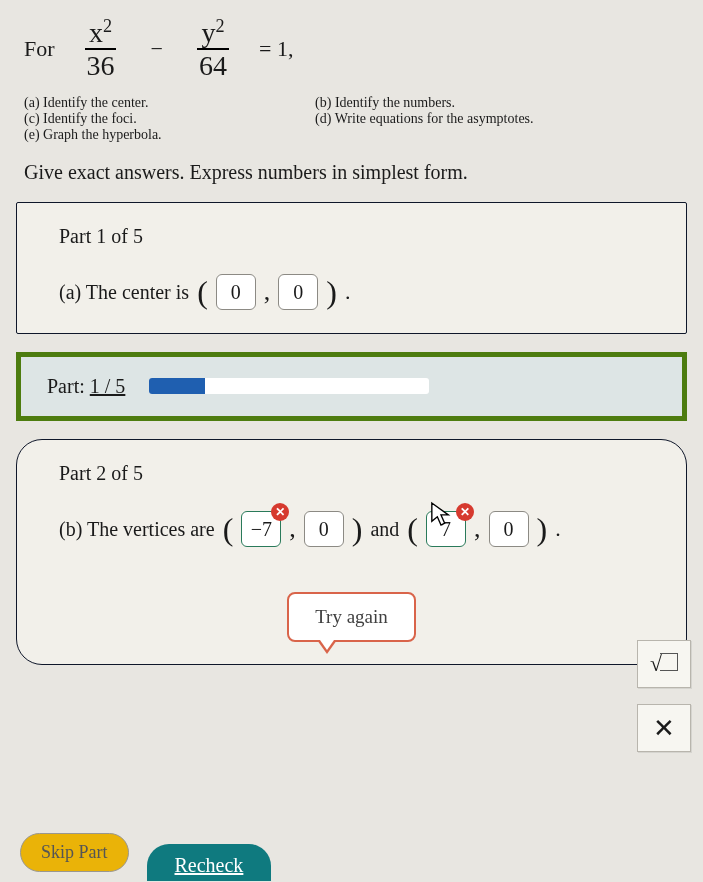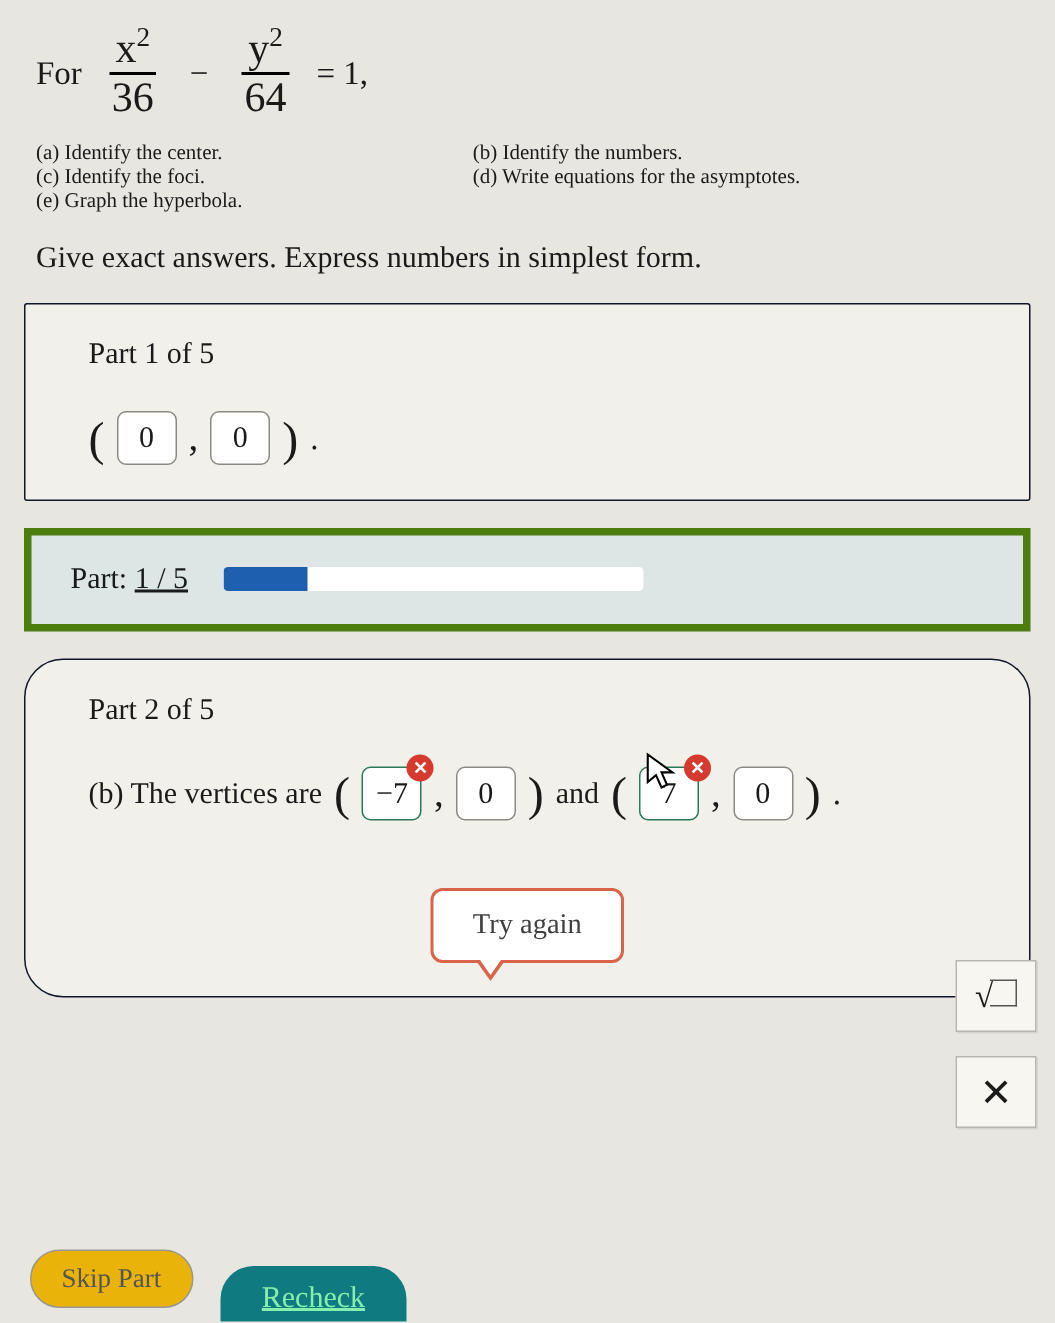--- a/index.html
+++ b/index.html
@@ -7,21 +7,21 @@
     font-family: Georgia, 'Times New Roman', serif;
     background: #e8e6e1;
     width: 703px;
     height: 882px;
     overflow: hidden;
     color: #1a1a1a;
     font-size: 20px;
     position: relative;
   }
   .problem-header { padding: 18px 24px 0 24px; }
-  .equation-line { display: flex; align-items: center; gap: 16px; margin-bottom: 14px; }
+  .equation-line { display: flex; align-items: center; gap: 28px; margin-bottom: 14px; }
   .for-text { font-size: 22px; }
   .fraction { display: inline-flex; flex-direction: column; align-items: center; font-size: 28px; line-height: 1.05; }
   .fraction .num { border-bottom: 2px solid #000; padding: 0 4px 1px 4px; }
   .fraction .den { padding: 1px 4px 0 4px; }
   sup { font-size: 0.65em; vertical-align: super; line-height: 0; }
   .minus { font-size: 22px; padding: 0 4px; }
   .eqend { font-size: 22px; }
   .prompts { display: grid; grid-template-columns: 1fr 1.25fr; margin-bottom: 18px; font-size: 14px; }
   .prompt-full { grid-column: 1 / -1; }
   .lead-in { margin: 6px 0 18px 0; font-size: 20px; padding: 0 24px; }
@@ -161,21 +161,21 @@
     background: #eab308;
     border: 1.5px solid #9a978f;
     border-radius: 22px;
     padding: 8px 20px;
     font-size: 18px;
     color: #555;
     font-family: inherit;
   }
   .recheck-btn {
     background: #0f7a7f;
-    color: #86efac;
+    color: #ffffff;
     border: none;
     border-radius: 22px 22px 0 0;
     padding: 10px 28px 4px 28px;
     font-size: 20px;
     font-family: inherit;
     text-decoration: underline;
     position: relative;
     top: 10px;
   }
   .sqrt-box {
@@ -215,20 +215,21 @@
     <div>(d) Write equations for the asymptotes.</div>
     <div class="prompt-full">(e) Graph the hyperbola.</div>
   </div>
 </div>
 
 <div class="lead-in">Give exact answers. Express numbers in simplest form.</div>
 
 <div class="panel">
   <div class="panel-title">Part 1 of 5</div>
   <div class="answer-line">
+    <span>(a) The center is</span>
     <span class="paren">(</span>
     <span class="answer-box">0</span>
     <span class="comma">,</span>
     <span class="answer-box">0</span>
     <span class="paren">)</span>
     <span class="dot">.</span>
   </div>
 </div>
 
 <div class="progress-panel">

